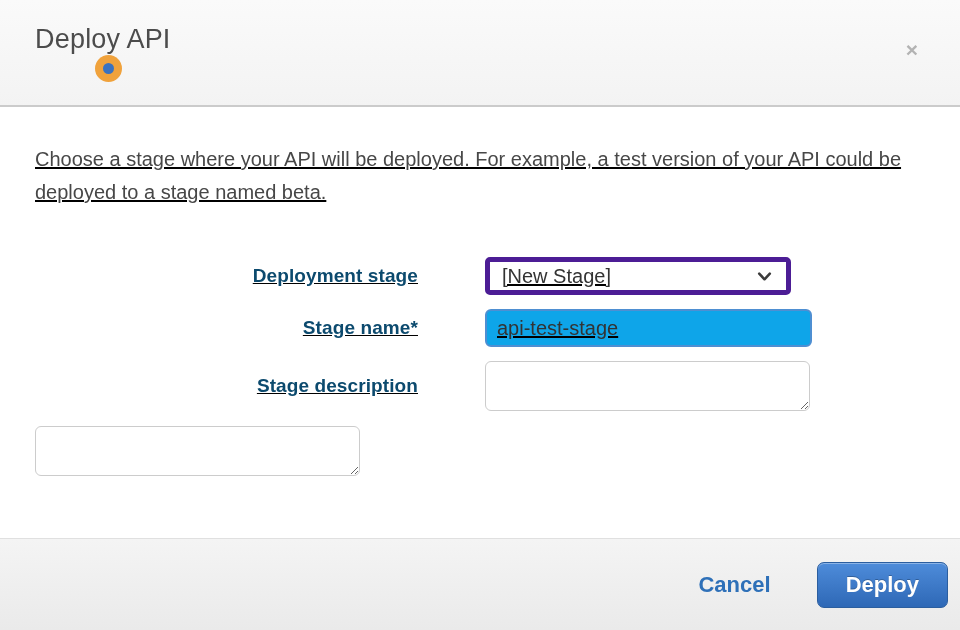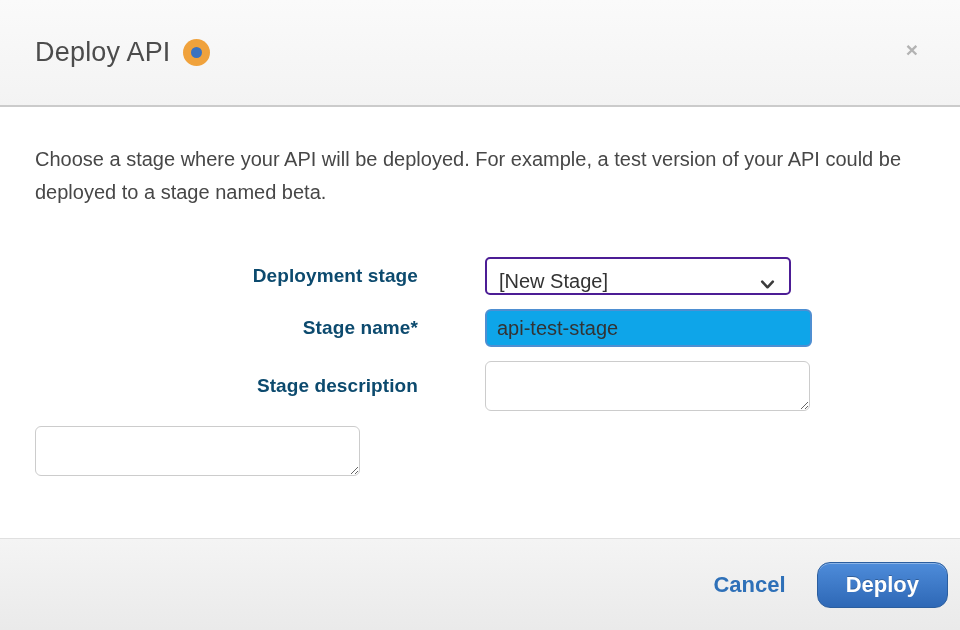--- a/index.html
+++ b/index.html
@@ -21,20 +21,21 @@
     flex: 0 0 107px;
     background: linear-gradient(#fafafa, #f3f3f3);
     border-bottom: 2px solid #cbcbcb;
     display: flex; align-items: center;
     padding-left: 35px;
   }
   .dialog-title {
     font-size: 27px; font-weight: 400; color: #4c4c4c;
     display: flex; align-items: center;
     letter-spacing: 0.2px;
+    flex-direction: column;
   }
   .info-dot {
     display: inline-block;
     width: 27px; height: 27px;
     background: #f0a23c;
     border-radius: 50%;
     margin-left: 12px;
     position: relative;
   }
   .info-dot-inner {
@@ -53,20 +54,21 @@
     color: #b3b3b3;
     cursor: pointer;
     line-height: 1;
     font-family: "Liberation Sans", sans-serif;
   }
   
   .dialog-body {
     flex: 1 1 auto;
     background: #ffffff;
     padding: 36px 35px 0 35px;
+    text-decoration: underline;
   }
   .description {
     font-size: 20px;
     line-height: 33px;
     color: #474747;
     max-width: 880px;
     margin-bottom: 48px;
   }
   .form-row {
     display: flex;
@@ -79,23 +81,23 @@
     text-align: right;
     font-size: 19px;
     font-weight: 700;
     color: #0c4a6e;
     margin-right: 67px;
     letter-spacing: 0.1px;
   }
   .select {
     width: 306px; height: 38px;
     background: #ffffff;
-    border: 2px solid #4c1d95;
+    border: 5px solid #4c1d95;
     border-radius: 5px;
-    display: flex; align-items: flex-end; justify-content: space-between;
+    display: flex; align-items: center; justify-content: space-between;
     padding: 0 13px 0 12px;
     cursor: pointer;
   }
   .select-value {
     font-size: 20px; color: #333333;
   }
   .chevron { flex: 0 0 auto; }
   .text-input {
     width: 327px; height: 38px;
     border: 2px solid #4e8fd2;
@@ -120,35 +122,36 @@
     background: #ffffff;
   }
   
   .dialog-footer {
     flex: 0 0 92px;
     height: 92px;
     background: linear-gradient(#f4f4f4, #eaeaea);
     border-top: 1px solid #e0e0e0;
     display: flex; align-items: center; justify-content: flex-end;
     padding-right: 12px;
+    gap: 15px;
   }
   .cancel-link {
     font-size: 22px;
     font-weight: 700;
     color: #2e70b8;
     text-decoration: none;
     margin-right: 31px;
     cursor: pointer;
   }
   .deploy-btn {
     min-width: 122px;
     height: 46px;
     padding: 0 28px;
     border: 1px solid #2b5e9f;
-    border-radius: 13px;
+    border-radius: 7px;
     background: linear-gradient(#4e8cda, #2e68b6);
     box-shadow: inset 0 1px 0 rgba(255,255,255,0.35);
     color: #ffffff;
     font-size: 22px;
     font-weight: 700;
     font-family: "Liberation Sans", sans-serif;
     text-shadow: 0 -1px 0 rgba(0,0,0,0.25);
     cursor: pointer;
   }
 </style>

